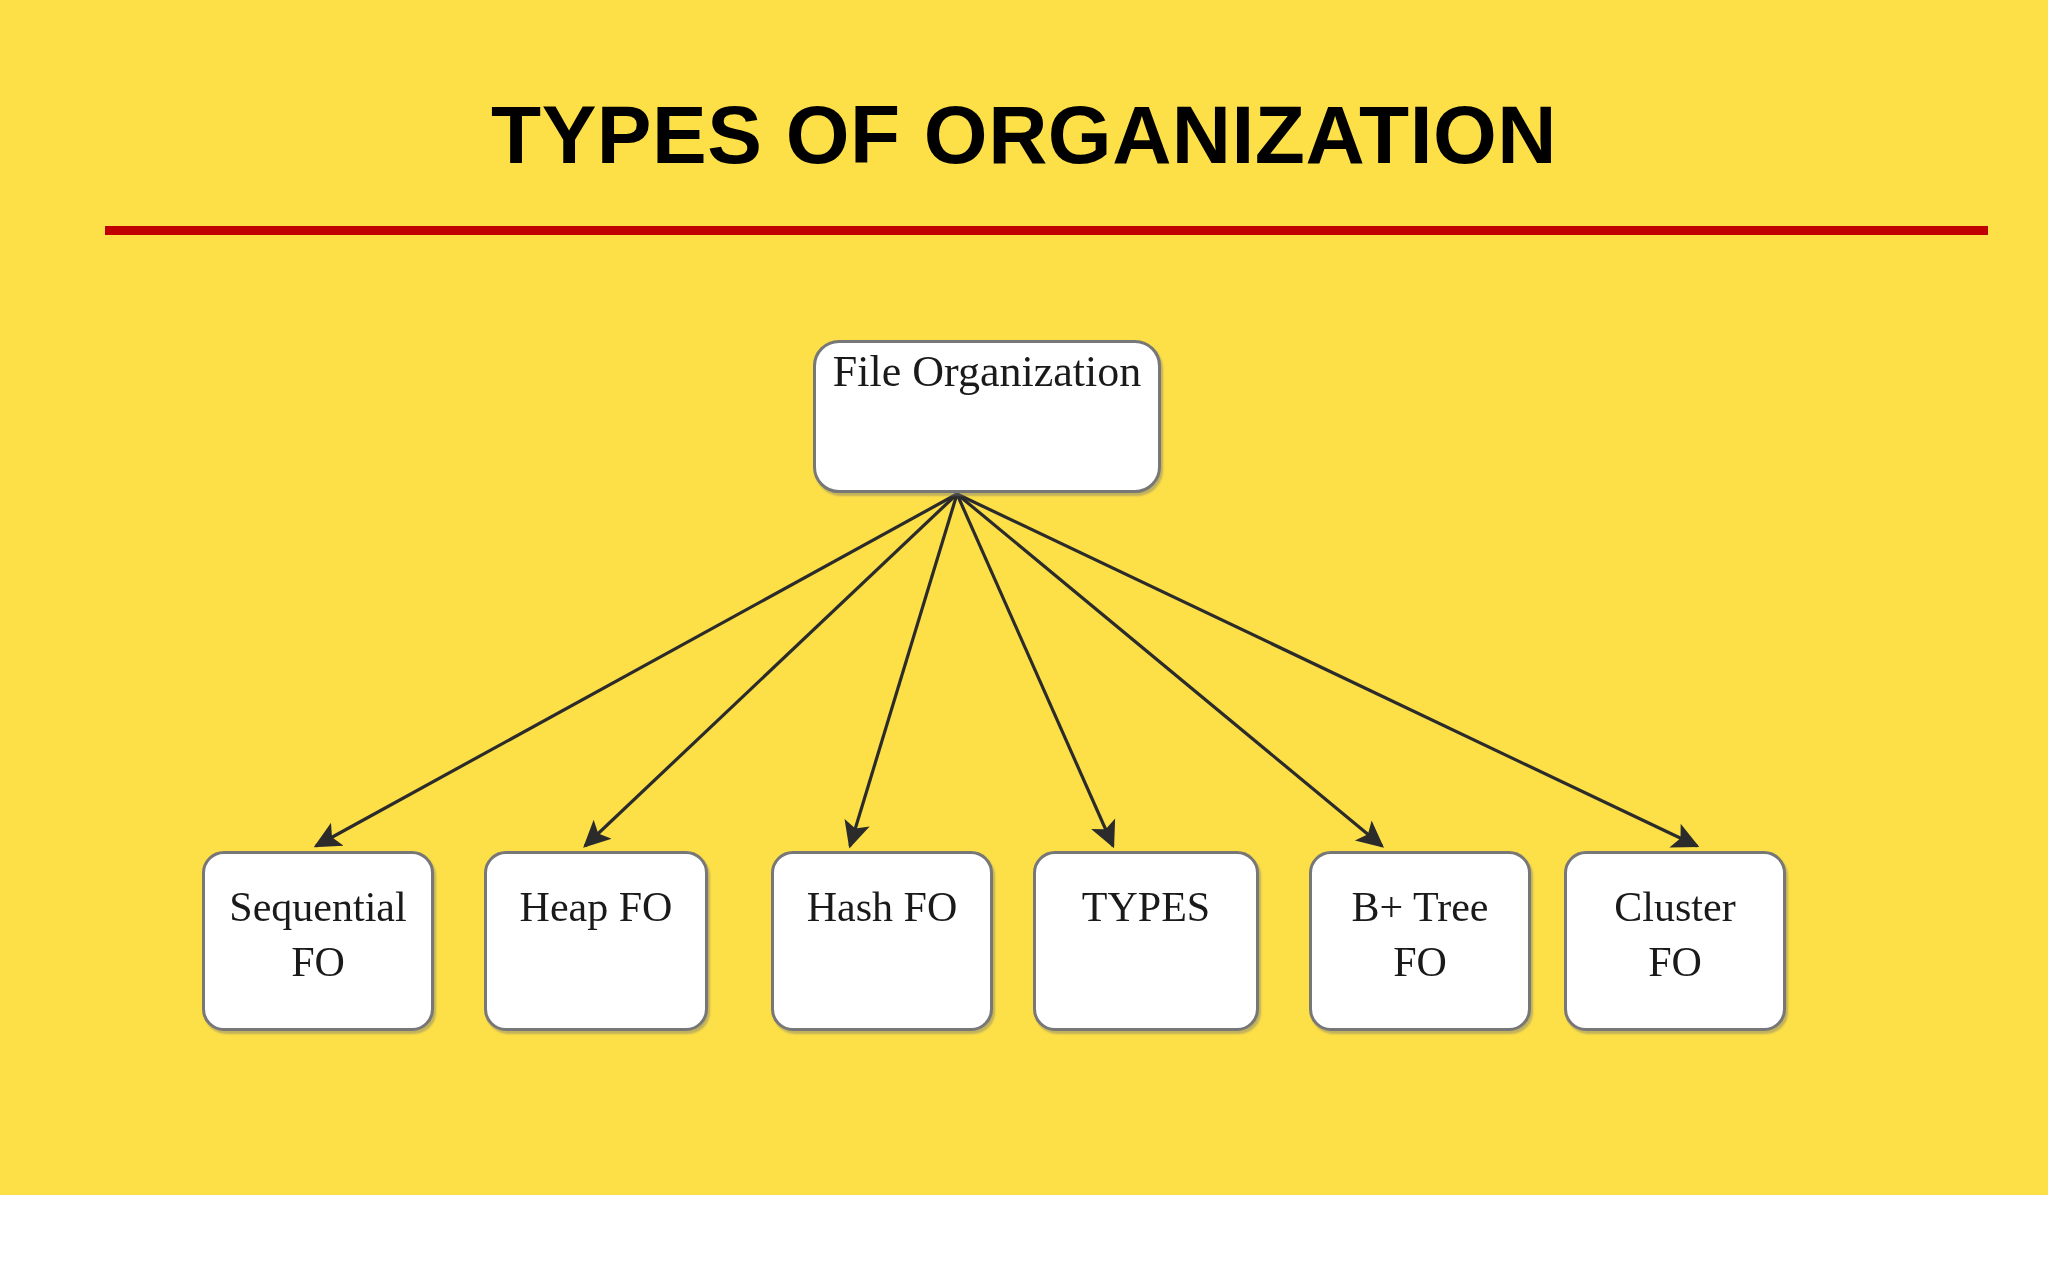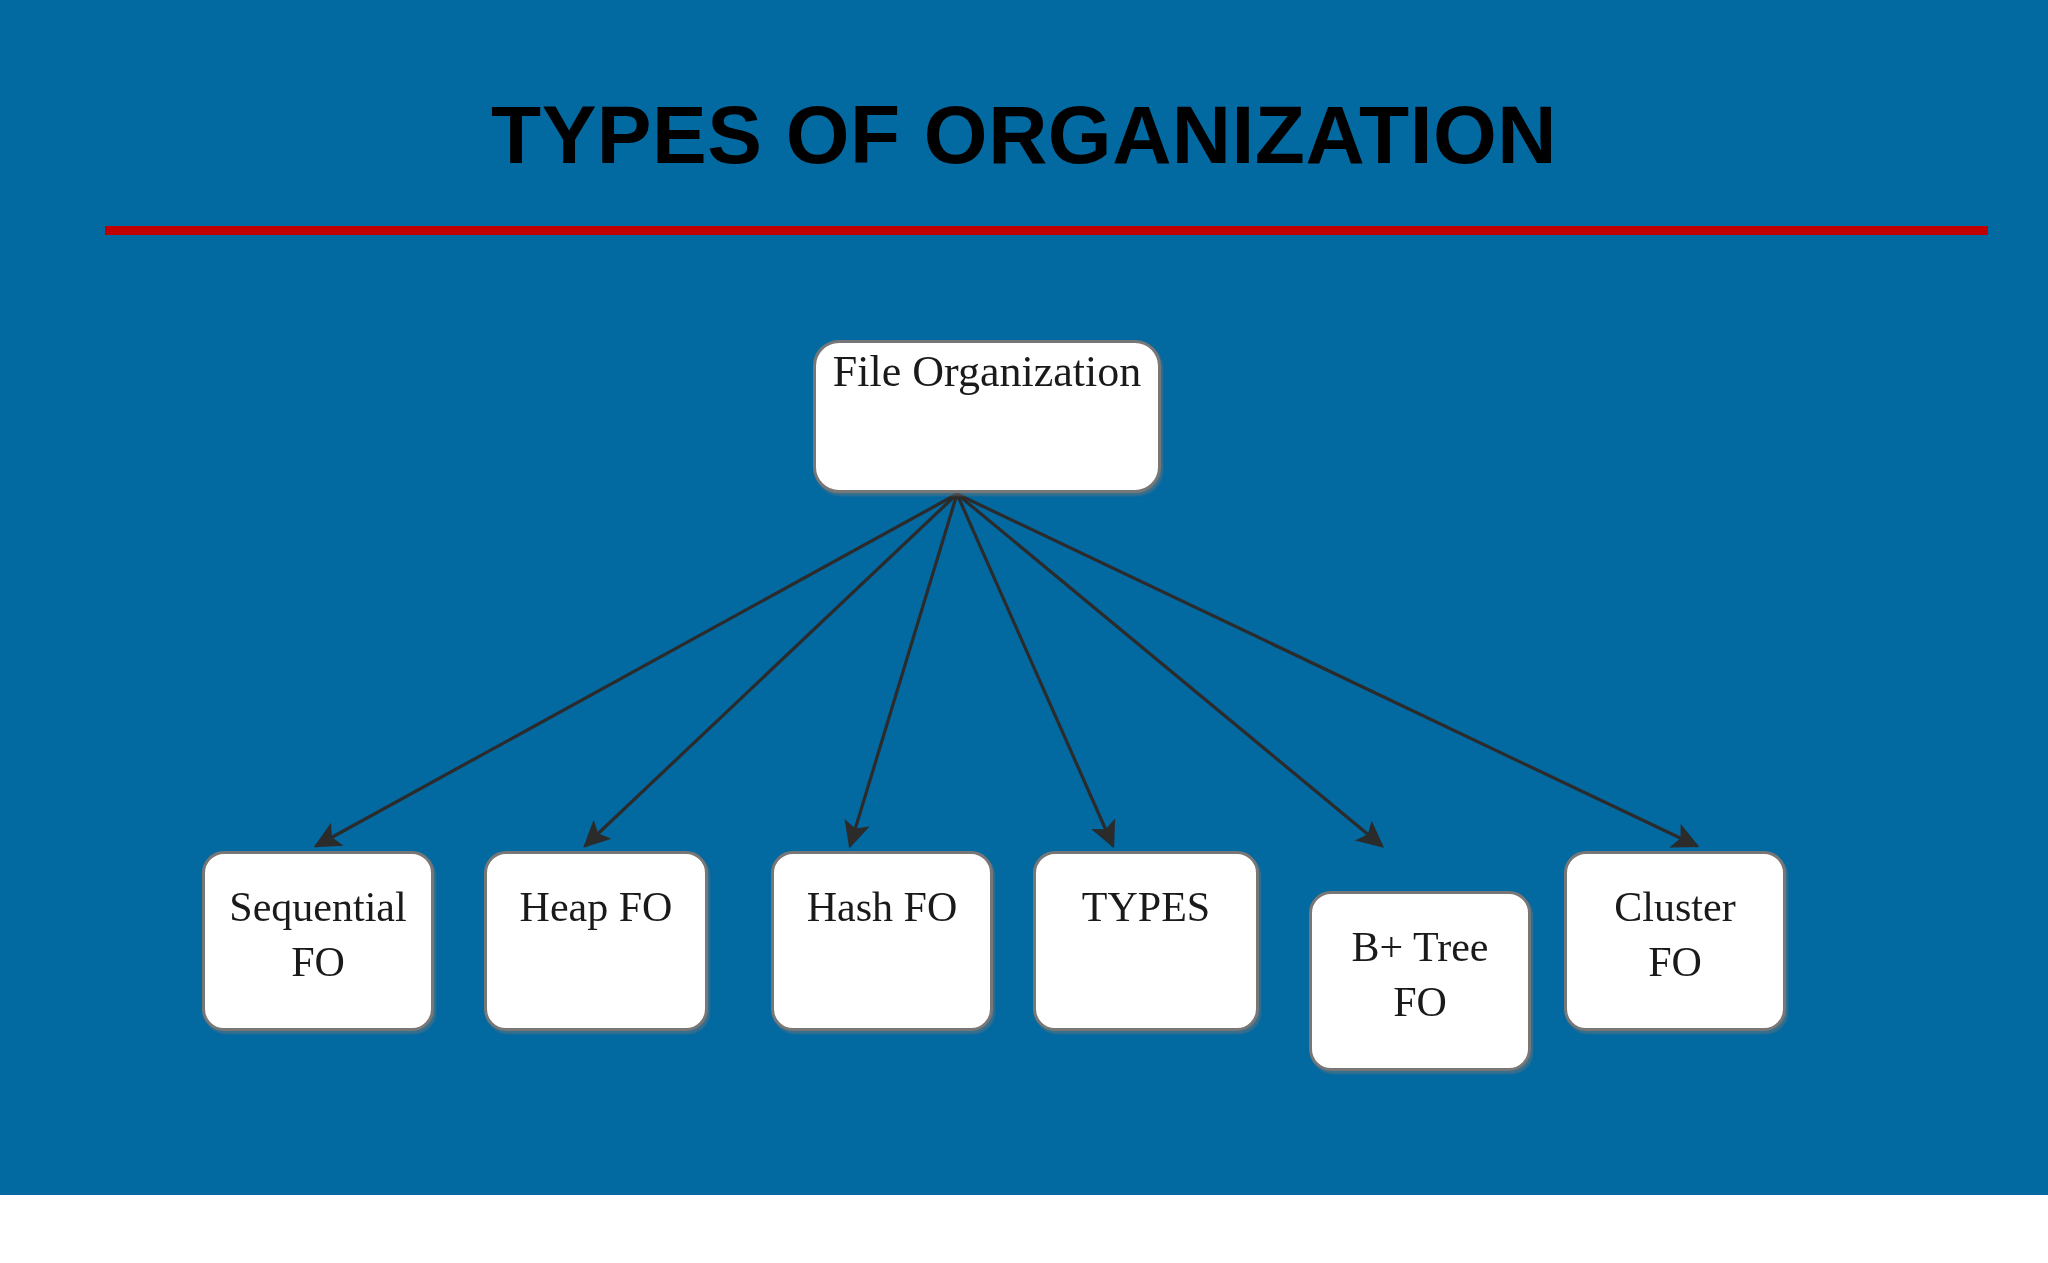--- a/index.html
+++ b/index.html
@@ -8,21 +8,21 @@
     padding: 0;
     background: #ffffff;
   }
   body {
     font-family: "Liberation Sans", sans-serif;
   }
   #slide {
     position: relative;
     width: 2048px;
     height: 1195px;
-    background: #0369a1;
+    background: #fde047;
     overflow: hidden;
   }
 
   
   #title {
     position: absolute;
     left: 0;
     top: 92px;
     width: 2048px;
     text-align: center;
@@ -98,21 +98,21 @@
   }
   .leaf .label {
     font-size: 42px;
     padding-top: 26px;
   }
 
   #node-sequential { left: 202px;  width: 232px; }
   #node-heap       { left: 484px;  width: 224px; }
   #node-hash       { left: 771px;  width: 222px; }
   #node-isam       { left: 1033px; width: 226px; }
-  #node-btree      { left: 1309px; width: 222px; margin-top: 40px; }
+  #node-btree      { left: 1309px; width: 222px; }
   #node-cluster    { left: 1564px; width: 222px; }
 </style>
 </head>
 <body>
 
 <div id="slide">
 
   <div id="title">TYPES OF ORGANIZATION</div>
 
   <div id="title-rule"></div>

